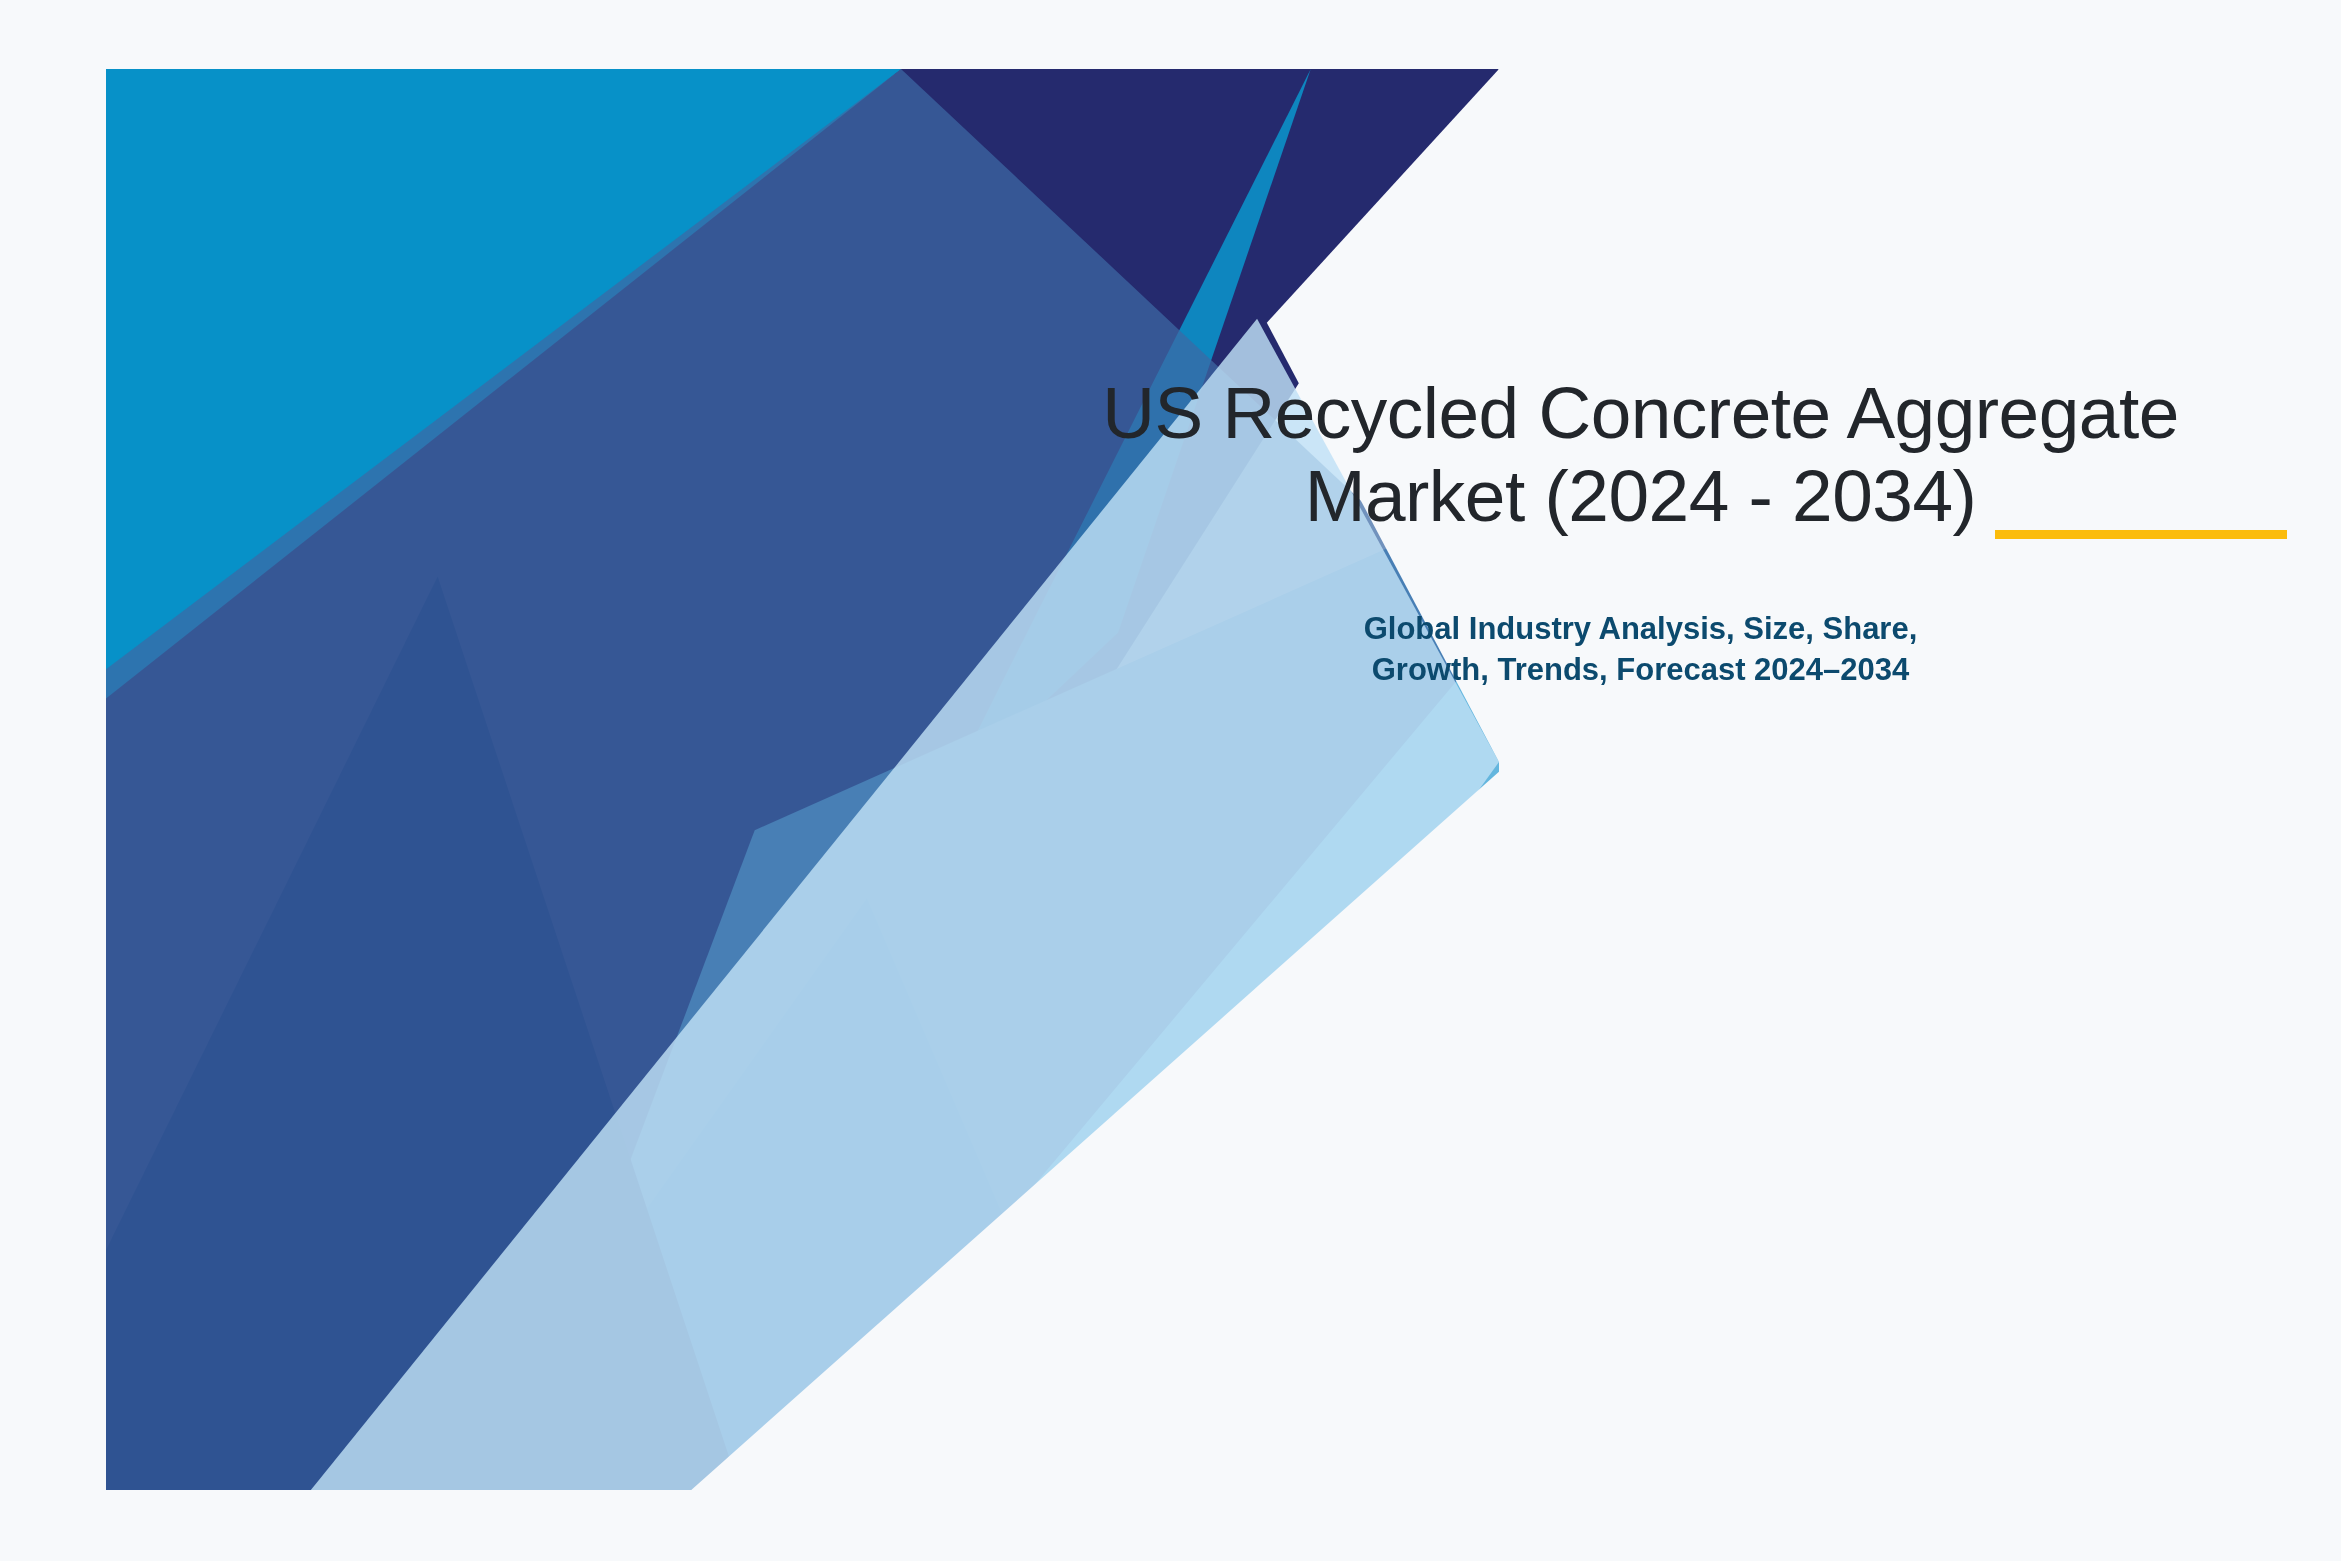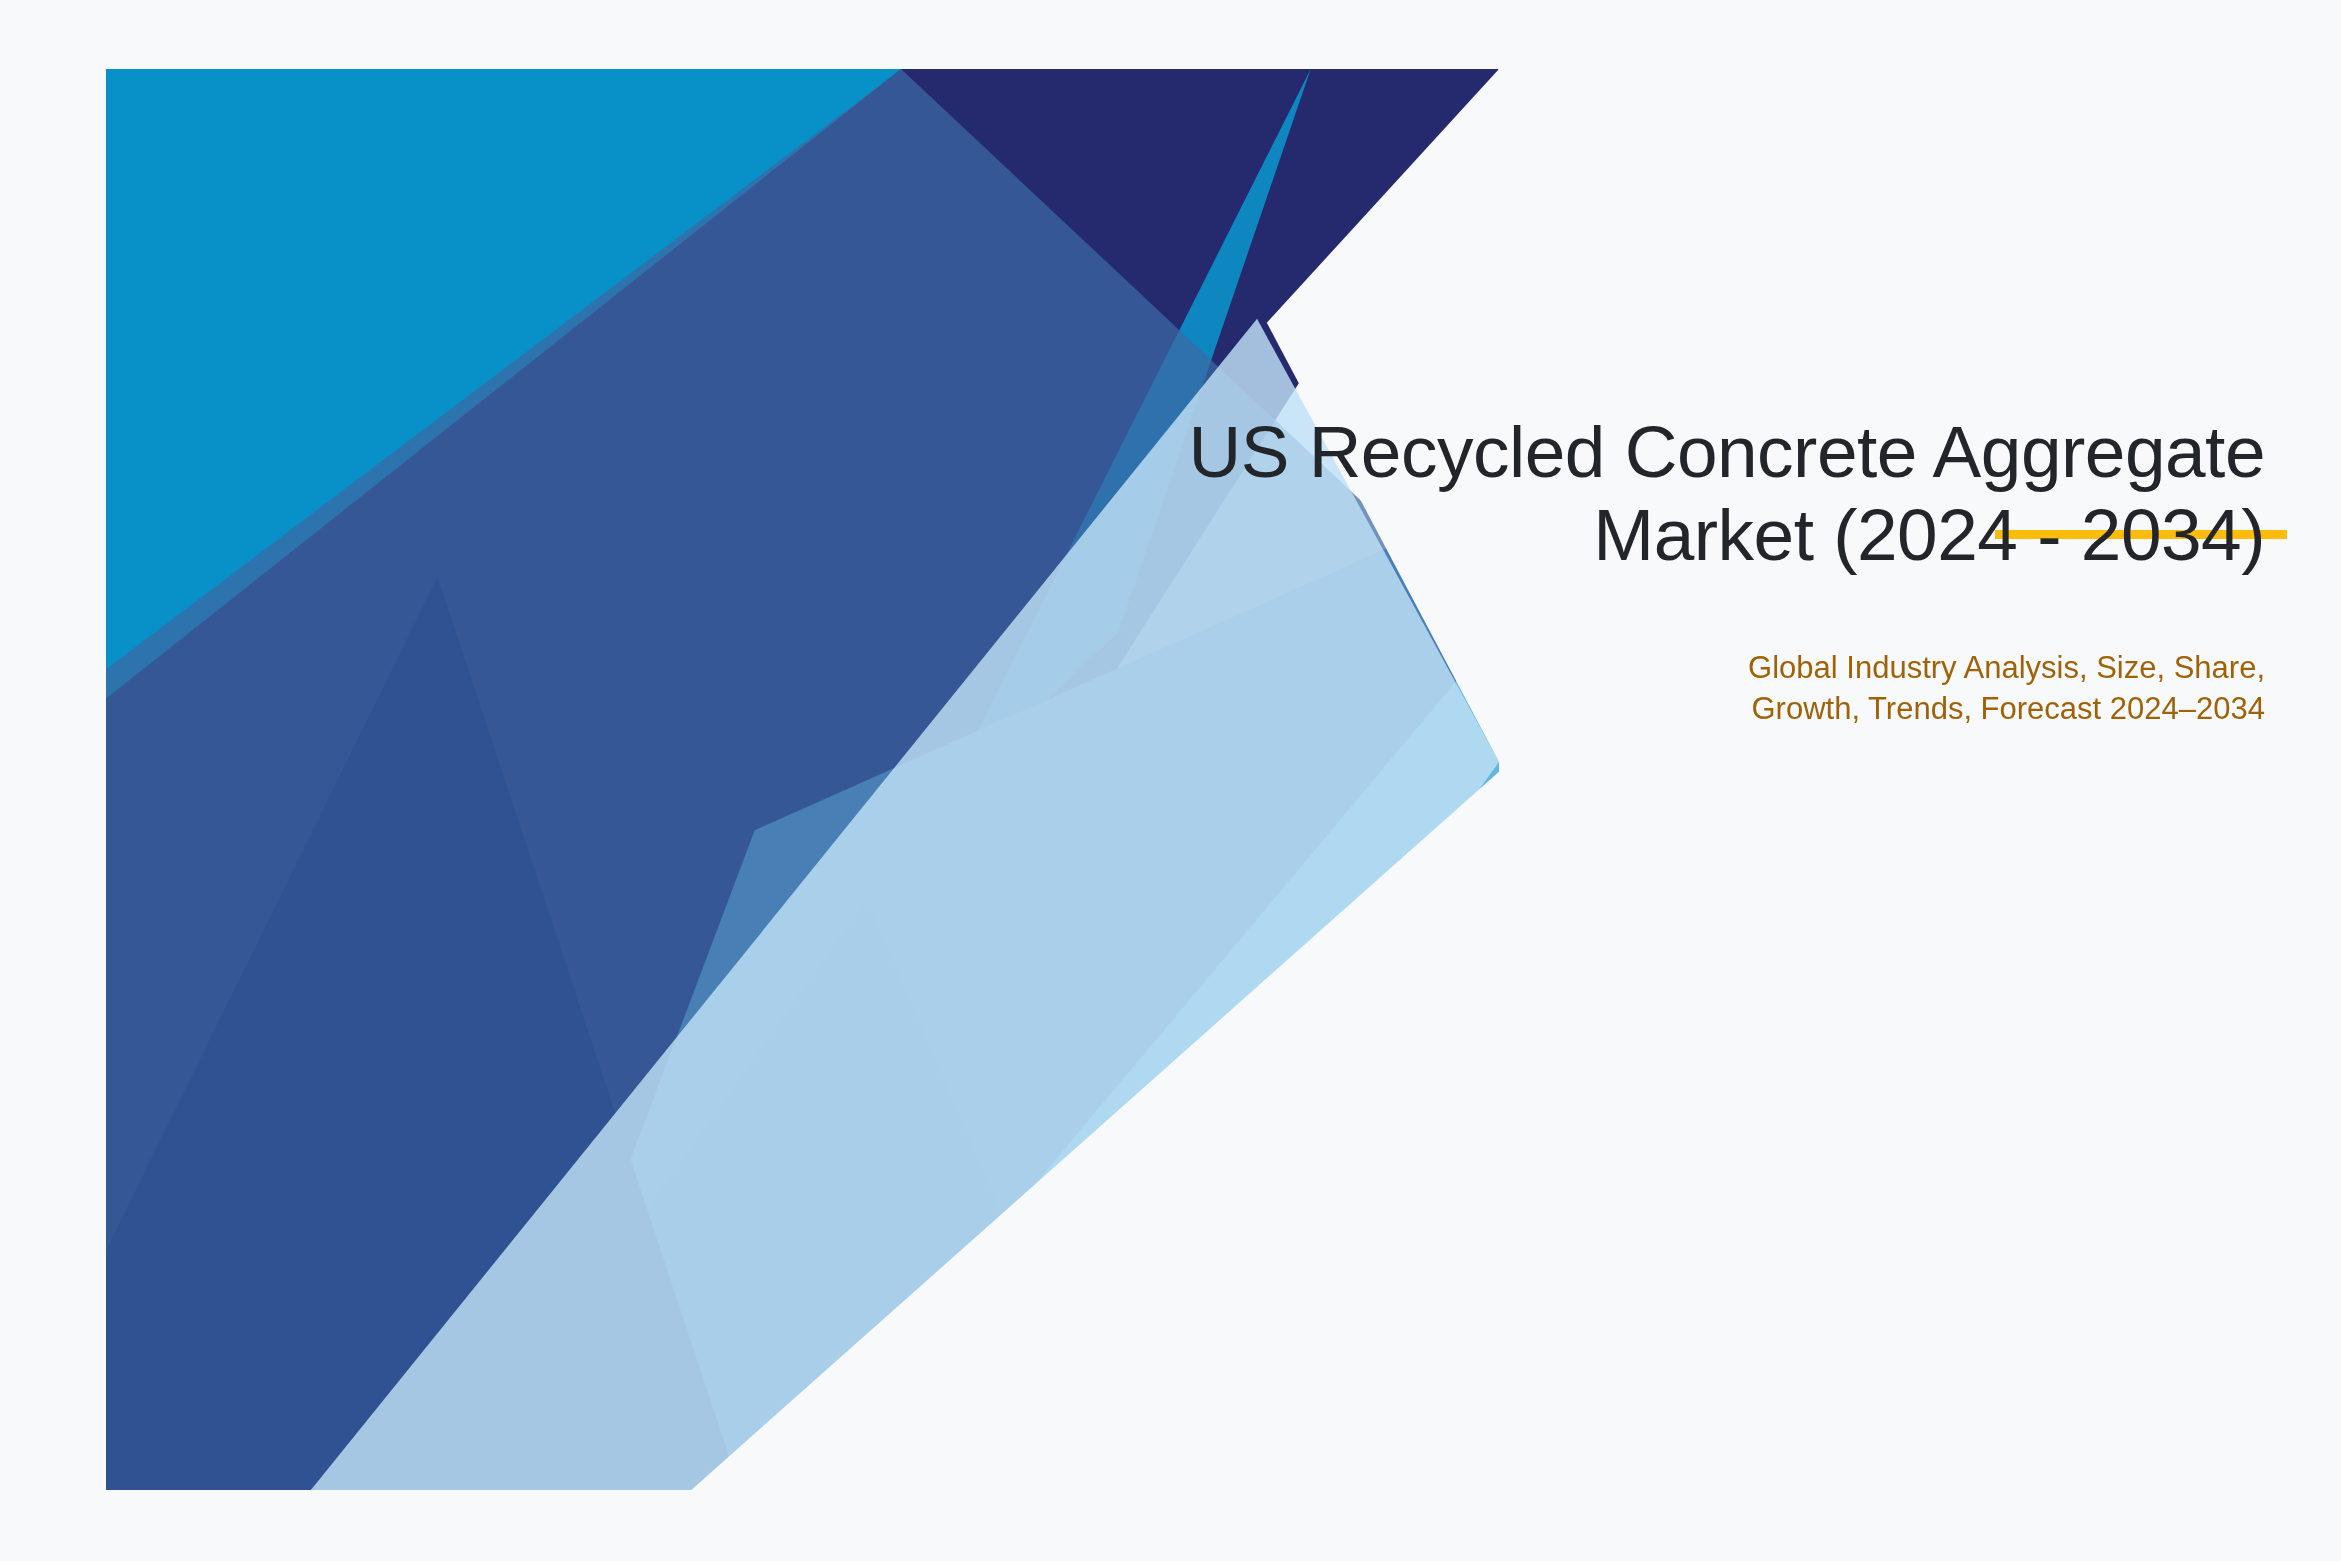--- a/index.html
+++ b/index.html
@@ -32,25 +32,24 @@
   }
   #artwork svg {
     display: block;
     width: 100%;
     height: 100%;
   }
 
   
   #text-block {
     position: absolute;
-    left: 904px;
+    left: 960px;
     top: 371px;
     width: 1361px;
-    text-align: right;
-    margin-top: 39px;
+    text-align: center;
   }
 
   #report-title {
     margin: 0;
     font-family: "Liberation Sans", sans-serif;
     font-weight: 400;
     font-size: 73px;
     line-height: 1.14;
     color: #22262b;
     letter-spacing: -0.5px;
@@ -66,24 +65,24 @@
     width: 292px;
     height: 9.3px;
     background: #fbbc0c;
     z-index: 2;
   }
 
   #report-subtitle {
     margin: 0;
     padding-top: 72px;
     font-family: "Liberation Sans", sans-serif;
-    font-weight: 400;
+    font-weight: 700;
     font-size: 31px;
     line-height: 1.32;
-    color: #a16207;
+    color: #0c4a6e;
     white-space: pre-line;
   }
 </style>
 </head>
 <body>
 
 <div id="cover">
 
   <div id="artwork">
     <svg viewBox="0 0 2856 2912" preserveAspectRatio="none">

